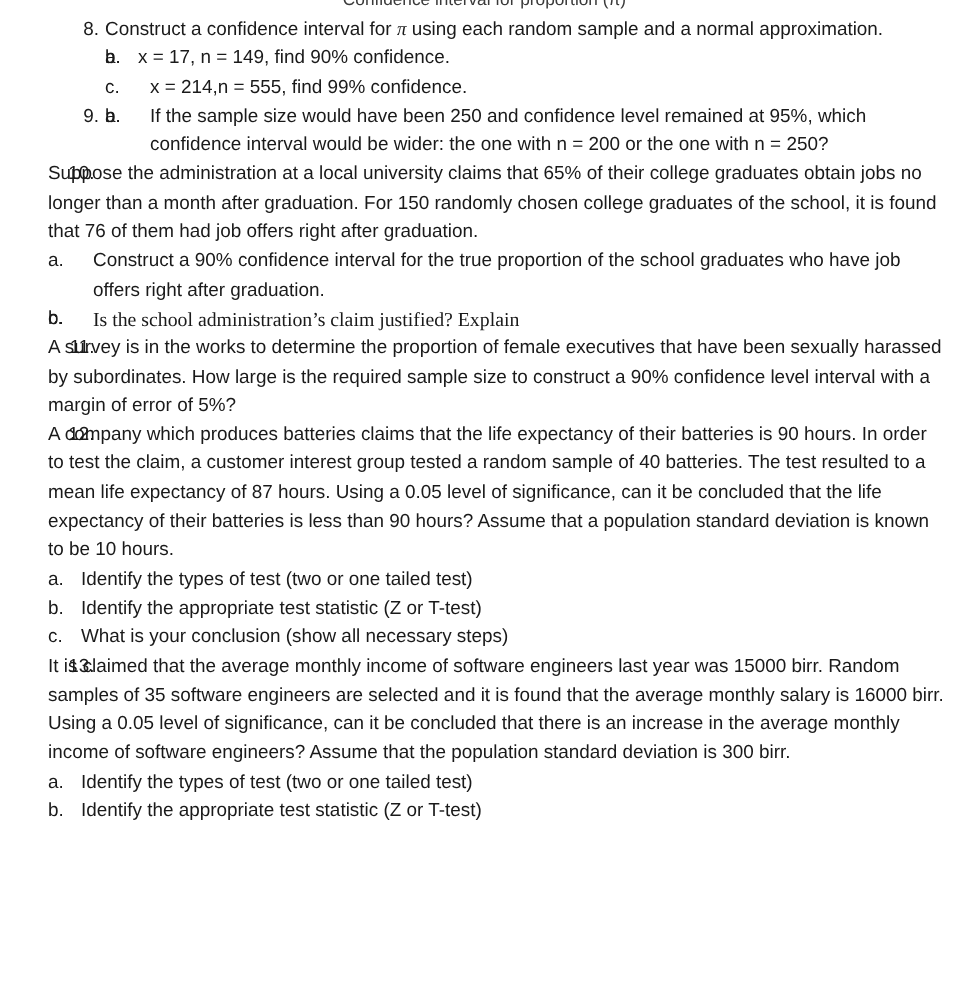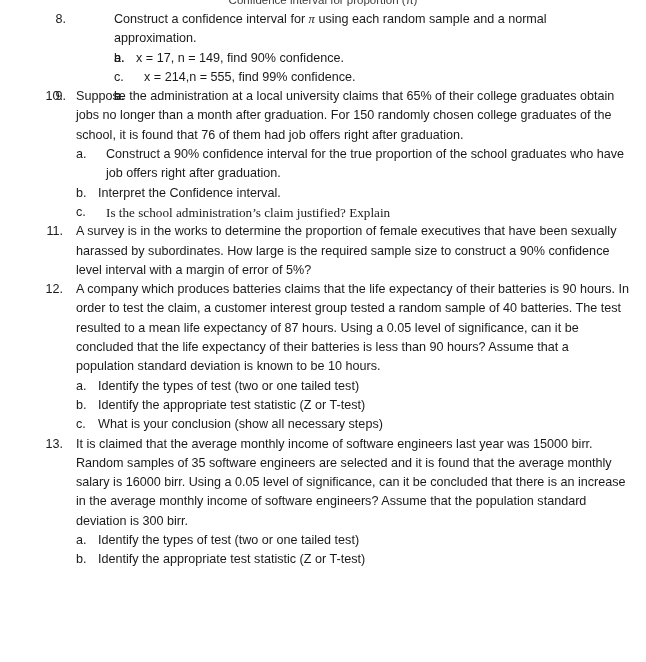--- a/index.html
+++ b/index.html
@@ -68,21 +68,20 @@
   }
   .q.wide > .marker {
     left: 41px;
     width: 22px;
   }
 
   .q > .body {
     font-size: 12.6px;
     line-height: 19.3px;
     text-align: left;
-    margin-left: 44px;
   }
 
   
   .sublist {
     margin: 0;
     padding: 0;
   }
   .sub {
     position: relative;
     padding-left: 22px;
@@ -134,31 +133,31 @@
           <div class="sub indent-wide"><span class="smarker">c.</span><span class="stext">x = 214,n = 555, find 99% confidence.</span></div>
         </div>
       </div>
     </div>
 
     <div class="q">
       <span class="marker">9.</span>
       <div class="body">
         <div class="sublist">
           <div class="sub indent-wide"><span class="smarker">a.</span></div>
-          <div class="sub indent-wide"><span class="smarker">b.</span></div>
+          <div class="sub indent-wide"><span class="smarker">b.</span><span class="stext">If the sample size would have been 250 and confidence level remained at 95%, which confidence interval would be wider: the one with n = 200 or the one with n = 250?</span></div>
         </div>
       </div>
     </div>
 
     <div class="q wide">
       <span class="marker">10.</span>
       <div class="body"><span>Suppose the administration at a local university claims that 65% of their college graduates obtain jobs no longer than a month after graduation. For 150 randomly chosen college graduates of the school, it is found that 76 of them had job offers right after graduation.</span>
         <div class="sublist">
           <div class="sub indent-wide"><span class="smarker">a.</span><span class="stext">Construct a 90% confidence interval for the true proportion of the school graduates who have job offers right after graduation.</span></div>
-          <div class="sub"><span class="smarker">b.</span><span class="stext">Interpret the Confidence interval.</span></div>
+          <div class="sub"><span class="smarker">b.</span></div>
           <div class="sub indent-wide serifline"><span class="smarker">c.</span><span class="stext">Is the school administration’s claim justified? Explain</span></div>
         </div>
       </div>
     </div>
 
     <div class="q wide">
       <span class="marker">11.</span>
       <div class="body"><span>A survey is in the works to determine the proportion of female executives that have been sexually harassed by subordinates. How large is the required sample size to construct a 90% confidence level interval with a margin of error of 5%?</span></div>
     </div>
 

